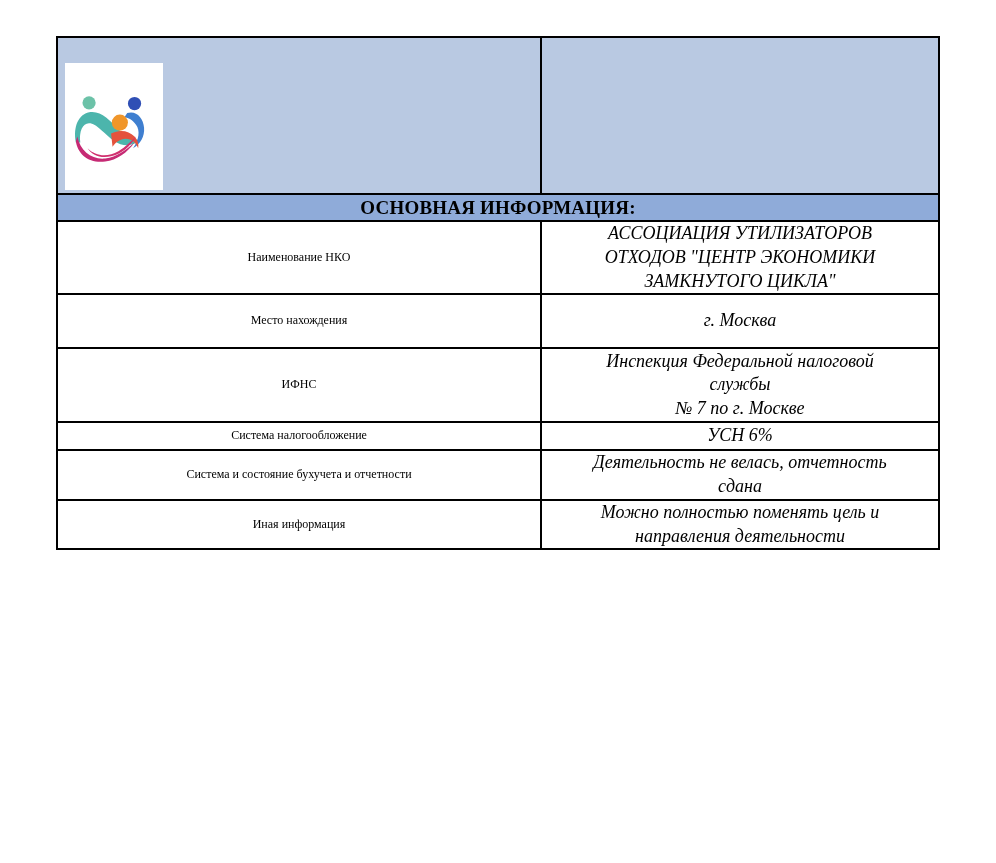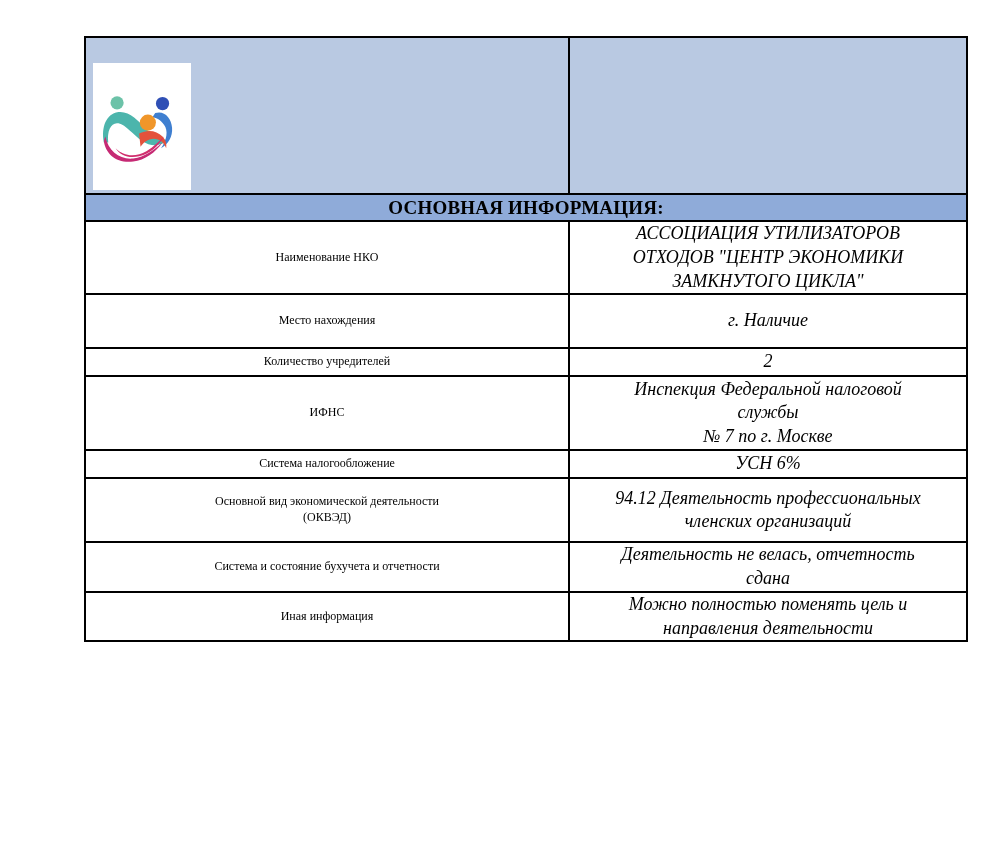--- a/index.html
+++ b/index.html
@@ -25,21 +25,20 @@
 
   
   .info-table {
     position: absolute;
     left: 56px;
     top: 36px;
     width: 882px;
     border-collapse: collapse;
     table-layout: fixed;
     background: #ffffff;
-    margin-left: 28px;
   }
   .info-table td {
     border: 2px solid #000000;
     padding: 0;
     vertical-align: middle;
   }
 
   .col-label { width: 484px; }
   .col-value { width: 398px; }
 
@@ -171,53 +170,39 @@
         <td class="cell-label">Наименование НКО</td>
         <td class="cell-value">
           <span class="line">АССОЦИАЦИЯ УТИЛИЗАТОРОВ</span>
           <span class="line">ОТХОДОВ "ЦЕНТР ЭКОНОМИКИ</span>
           <span class="line">ЗАМКНУТОГО ЦИКЛА"</span>
         </td>
       </tr>
 
       <tr class="r-place">
         <td class="cell-label">Место нахождения</td>
-        <td class="cell-value">г. Наличие</td>
-      </tr>
-
-      <tr class="r-founders">
-        <td class="cell-label">Количество учредителей</td>
-        <td class="cell-value">2</td>
-      </tr>
+        <td class="cell-value">г. Москва</td>
+      </tr>
+
 
       <tr class="r-ifns">
         <td class="cell-label">ИФНС</td>
         <td class="cell-value">
           <span class="line">Инспекция Федеральной налоговой</span>
           <span class="line">службы</span>
           <span class="line">№ 7 по г. Москве</span>
         </td>
       </tr>
 
 
       <tr class="r-tax">
         <td class="cell-label">Система налогообложение</td>
         <td class="cell-value">УСН 6%</td>
       </tr>
 
-      <tr class="r-okved">
-        <td class="cell-label">
-          <span class="line">Основной вид экономической деятельности</span>
-          <span class="line">(ОКВЭД)</span>
-        </td>
-        <td class="cell-value">
-          <span class="line">94.12 Деятельность профессиональных</span>
-          <span class="line">членских организаций</span>
-        </td>
-      </tr>
 
       <tr class="r-account">
         <td class="cell-label">Система и состояние бухучета и отчетности</td>
         <td class="cell-value">
           <span class="line">Деятельность не велась, отчетность</span>
           <span class="line">сдана</span>
         </td>
       </tr>
 
       <tr class="r-other">

